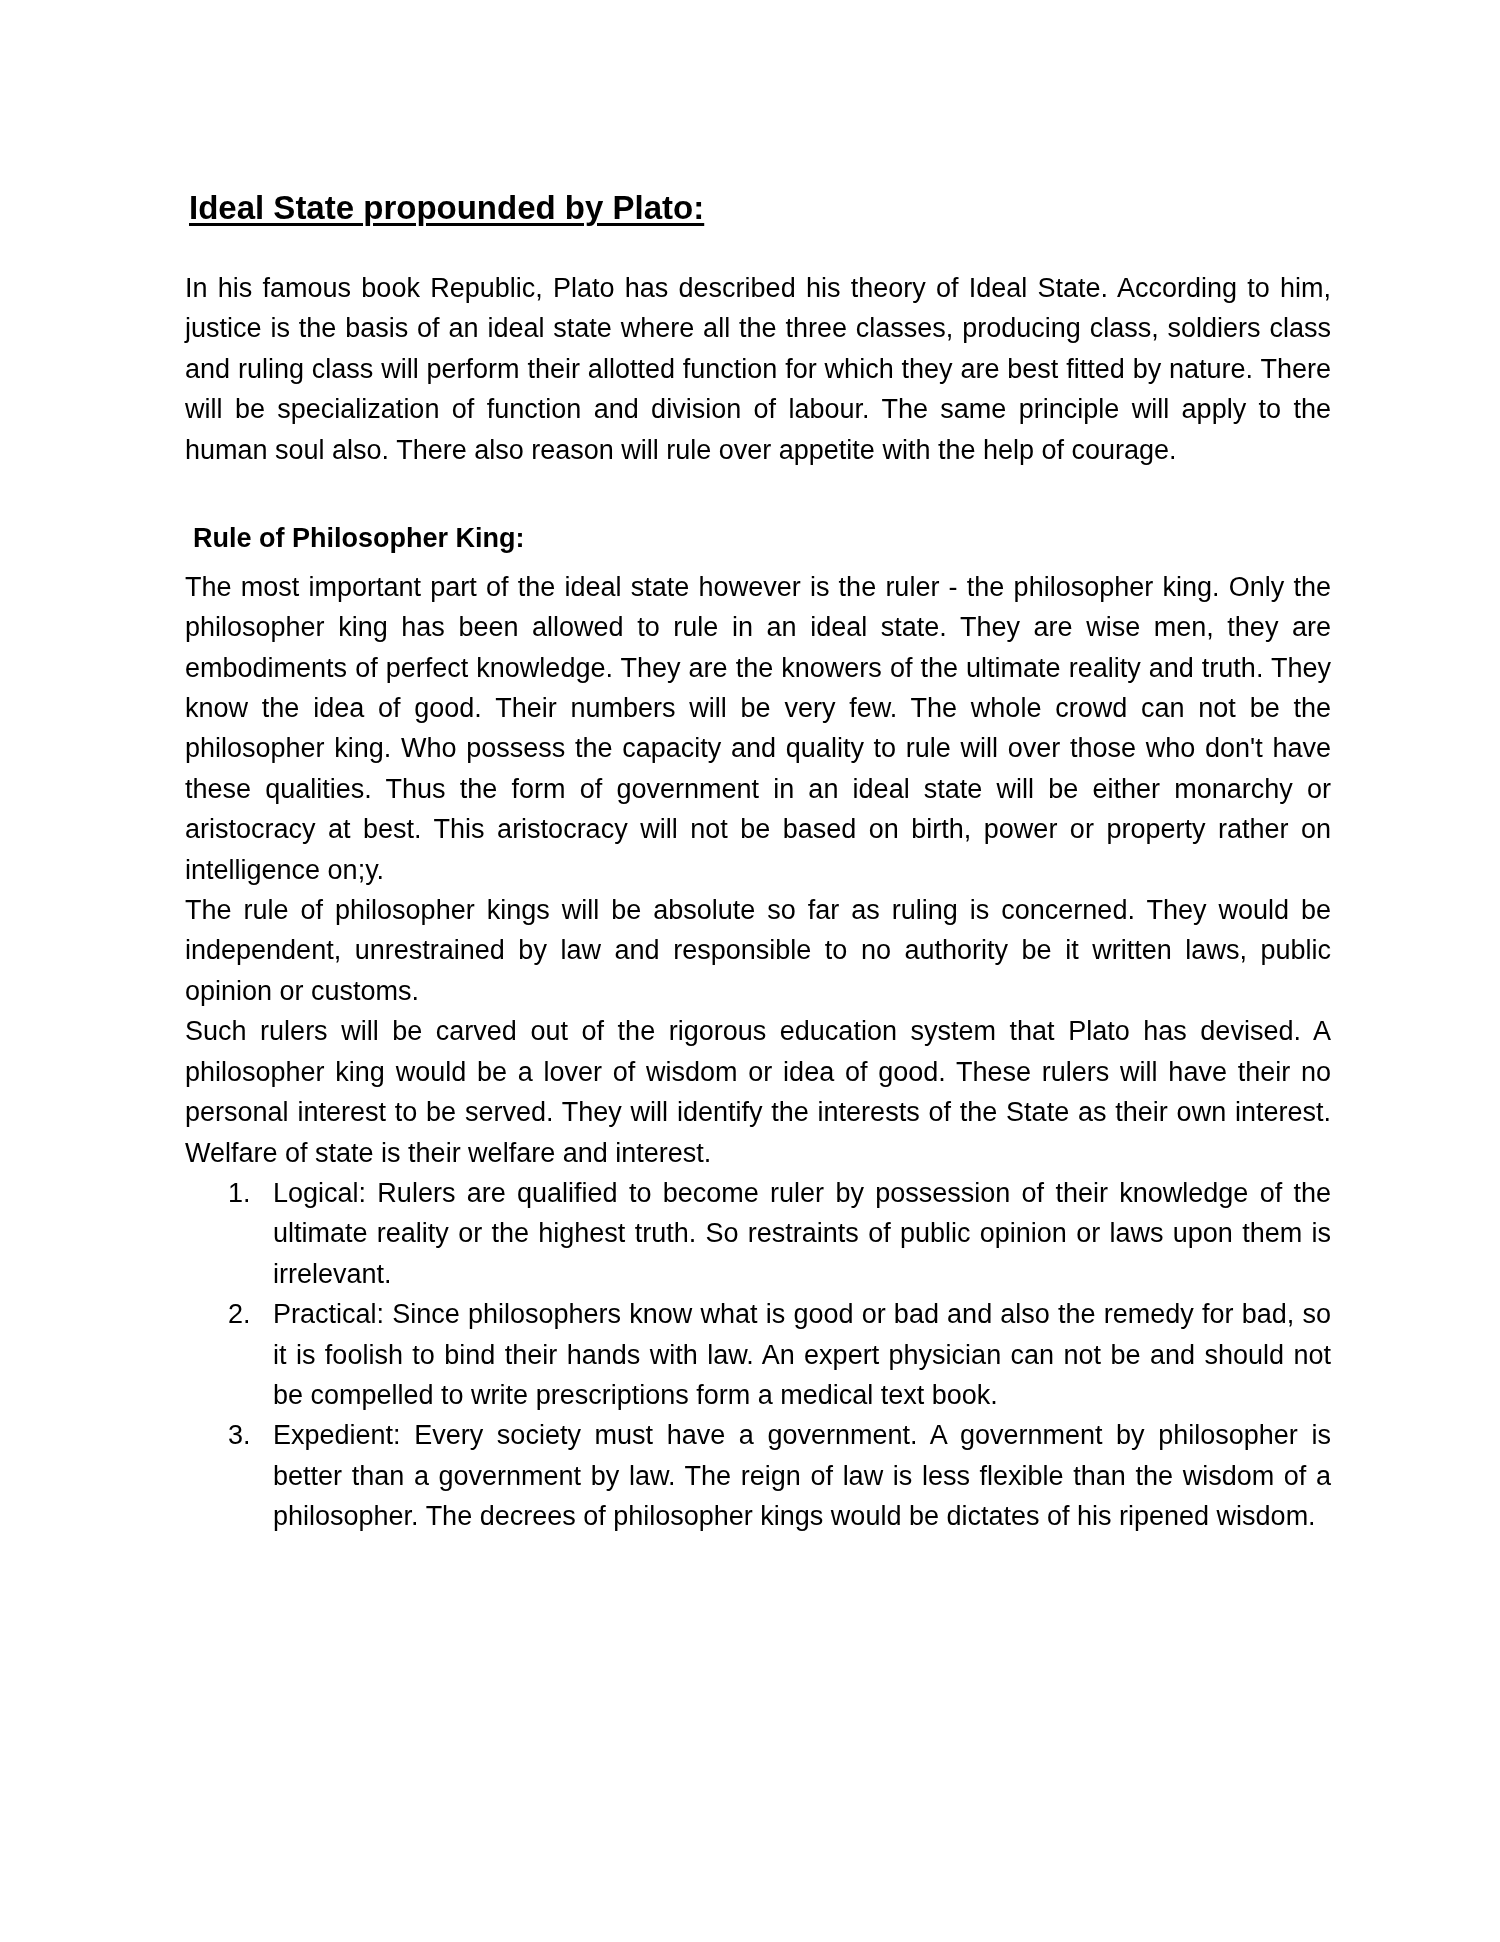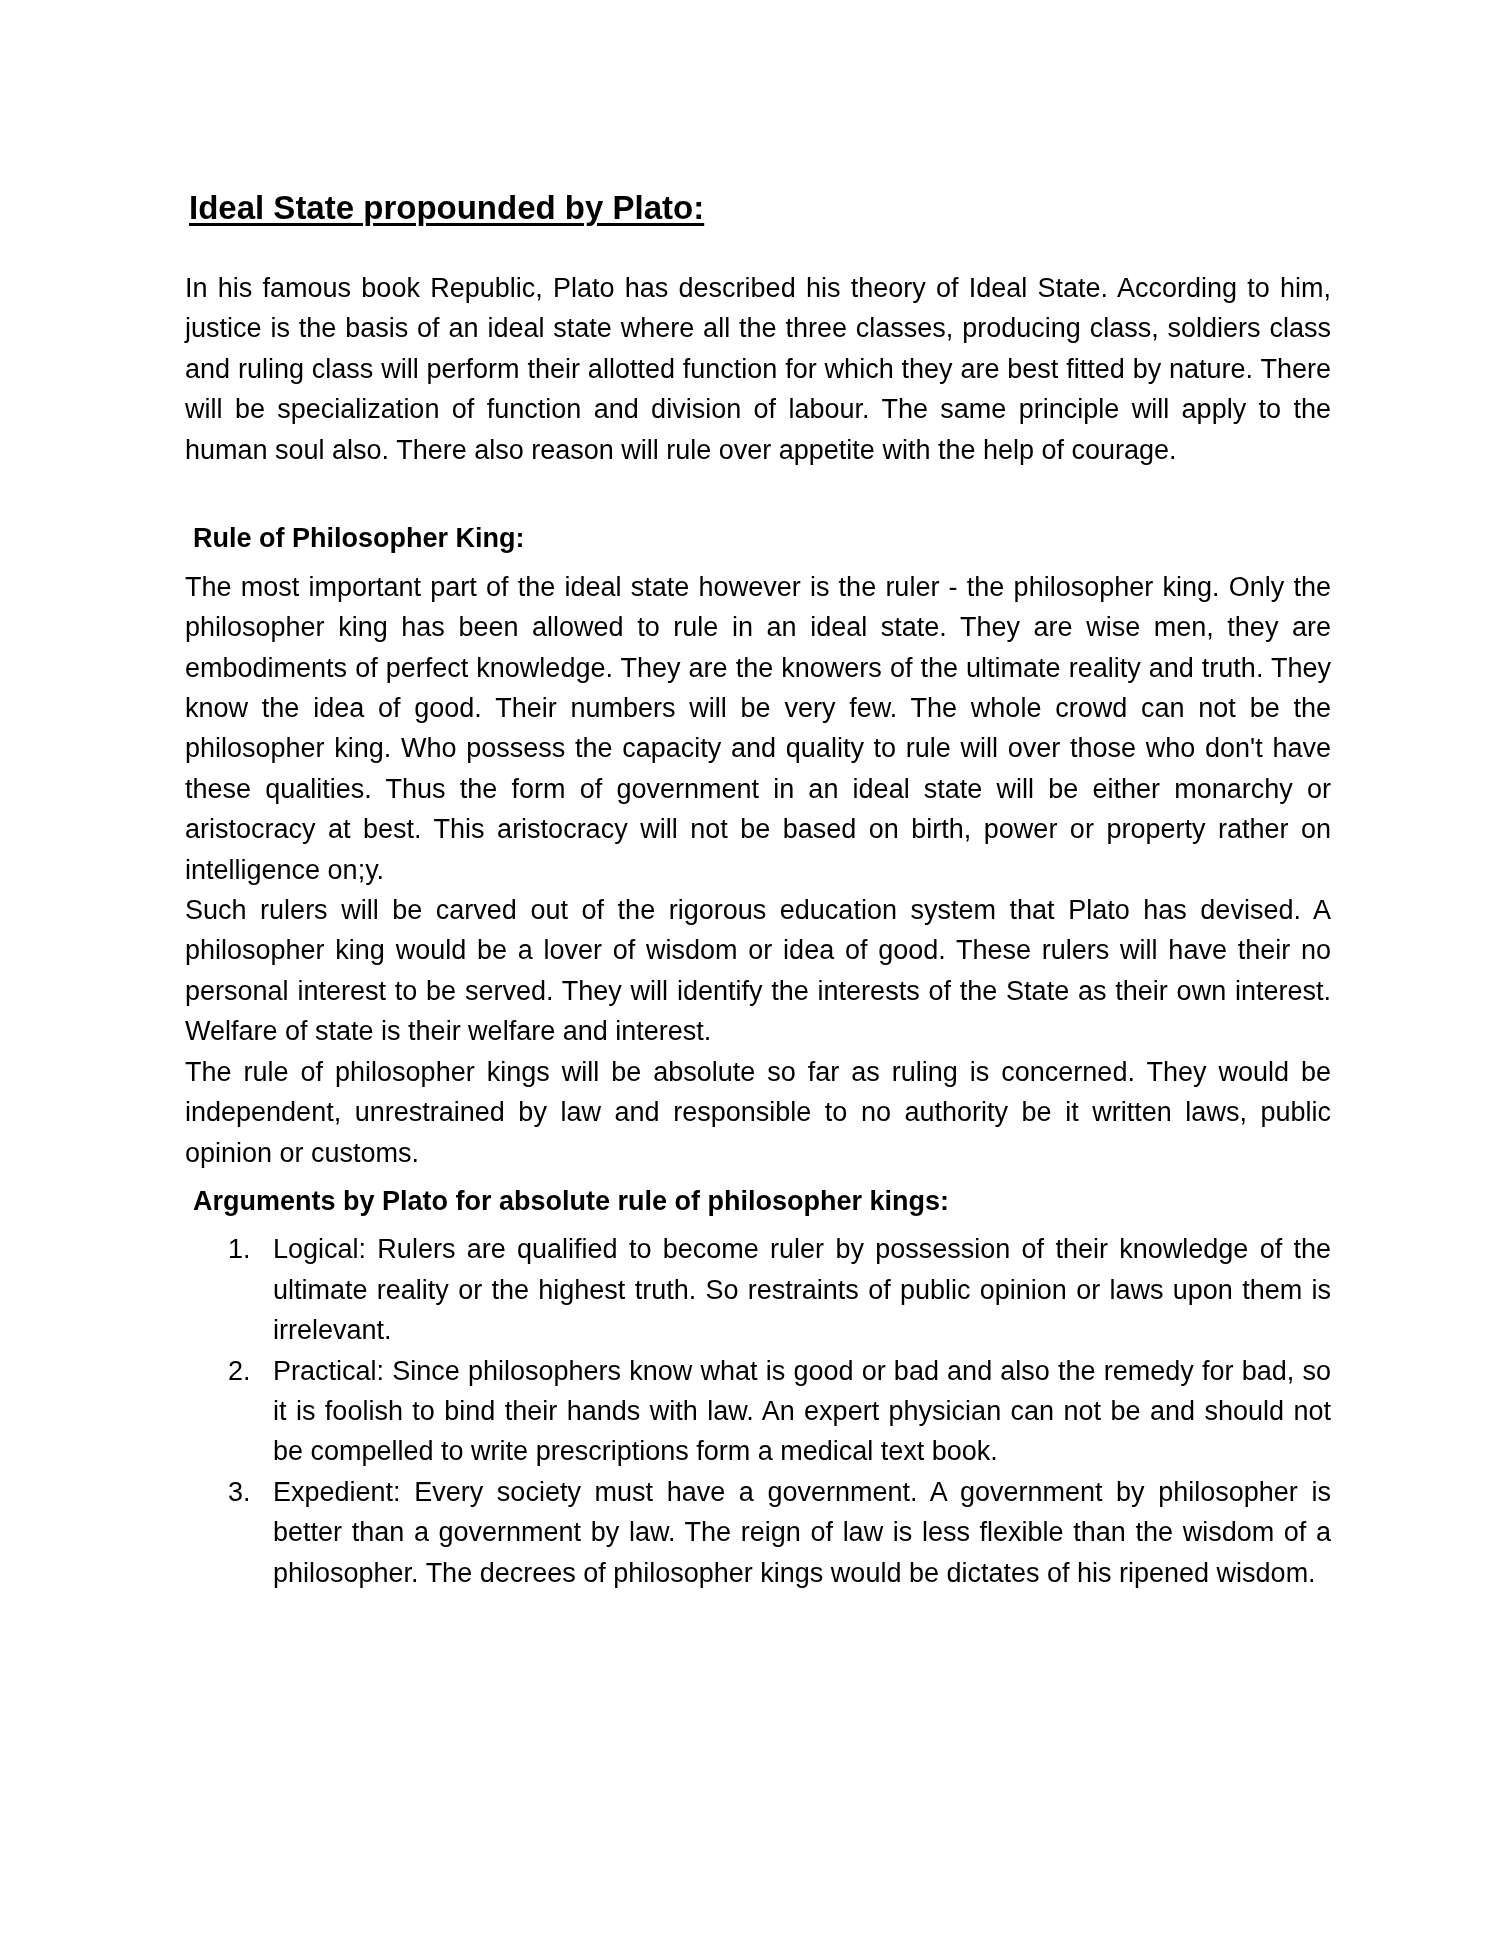--- a/index.html
+++ b/index.html
@@ -78,24 +78,23 @@
 <div class="page">
   <h1 class="title">Ideal State propounded by Plato:</h1>
 
   <div class="body">
     <p class="para last-left">In his famous book Republic, Plato has described his theory of Ideal State. According to him, justice is the basis of an ideal state where all the three classes, producing class, soldiers class and ruling class will perform their allotted function for which they are best fitted by nature. There will be specialization of function and division of labour. The same principle will apply to the human soul also. There also reason will rule over appetite with the help of courage.</p>
 
     <div class="spacer"></div>
 
     <p class="subheading">Rule of Philosopher King:</p>
     <p class="para last-left">The most important part of the ideal state however is the ruler - the philosopher king. Only the philosopher king has  been allowed to rule in an ideal state. They are wise men, they are embodiments of perfect knowledge. They are the knowers of the ultimate reality and truth. They know the idea of good. Their numbers will be very few. The whole crowd can not be the philosopher king. Who possess the capacity and quality to rule will over those who don't have these qualities. Thus the form of government in an ideal state will be either monarchy or aristocracy at best. This aristocracy will not  be  based on birth, power or property rather on intelligence on;y.</p>
+    <p class="para last-left">The rule of philosopher kings will be absolute so far as ruling is concerned. They would be independent, unrestrained by law and responsible to no authority be it written laws, public opinion or customs.</p>
     <p class="para last-left">Such rulers will be carved out of the rigorous education system that Plato has devised. A philosopher king would be a lover of wisdom or idea of good. These rulers will have their no personal interest to be served. They will identify the interests of the State as their own interest. Welfare of state is their welfare and interest.</p>
-    <p class="para last-left">The rule of philosopher kings will be absolute so far as ruling is concerned. They would be independent, unrestrained by law and responsible to no authority be it written laws, public opinion or customs.</p>
 
-    <p class="subheading">Arguments by Plato for absolute rule of philosopher kings:</p>
 
     <ol class="args">
       <li>
         <span class="num">1.</span>
         <span>Logical: Rulers are qualified to become ruler by possession of their knowledge of the ultimate reality or the highest truth. So restraints of public opinion or laws upon them is irrelevant.</span>
       </li>
       <li>
         <span class="num">2.</span>
         <span>Practical: Since philosophers know what is good or bad and also the remedy for bad, so it is foolish to bind their hands with law. An expert physician can not be and should not be compelled to write prescriptions form a medical text book.</span>
       </li>

